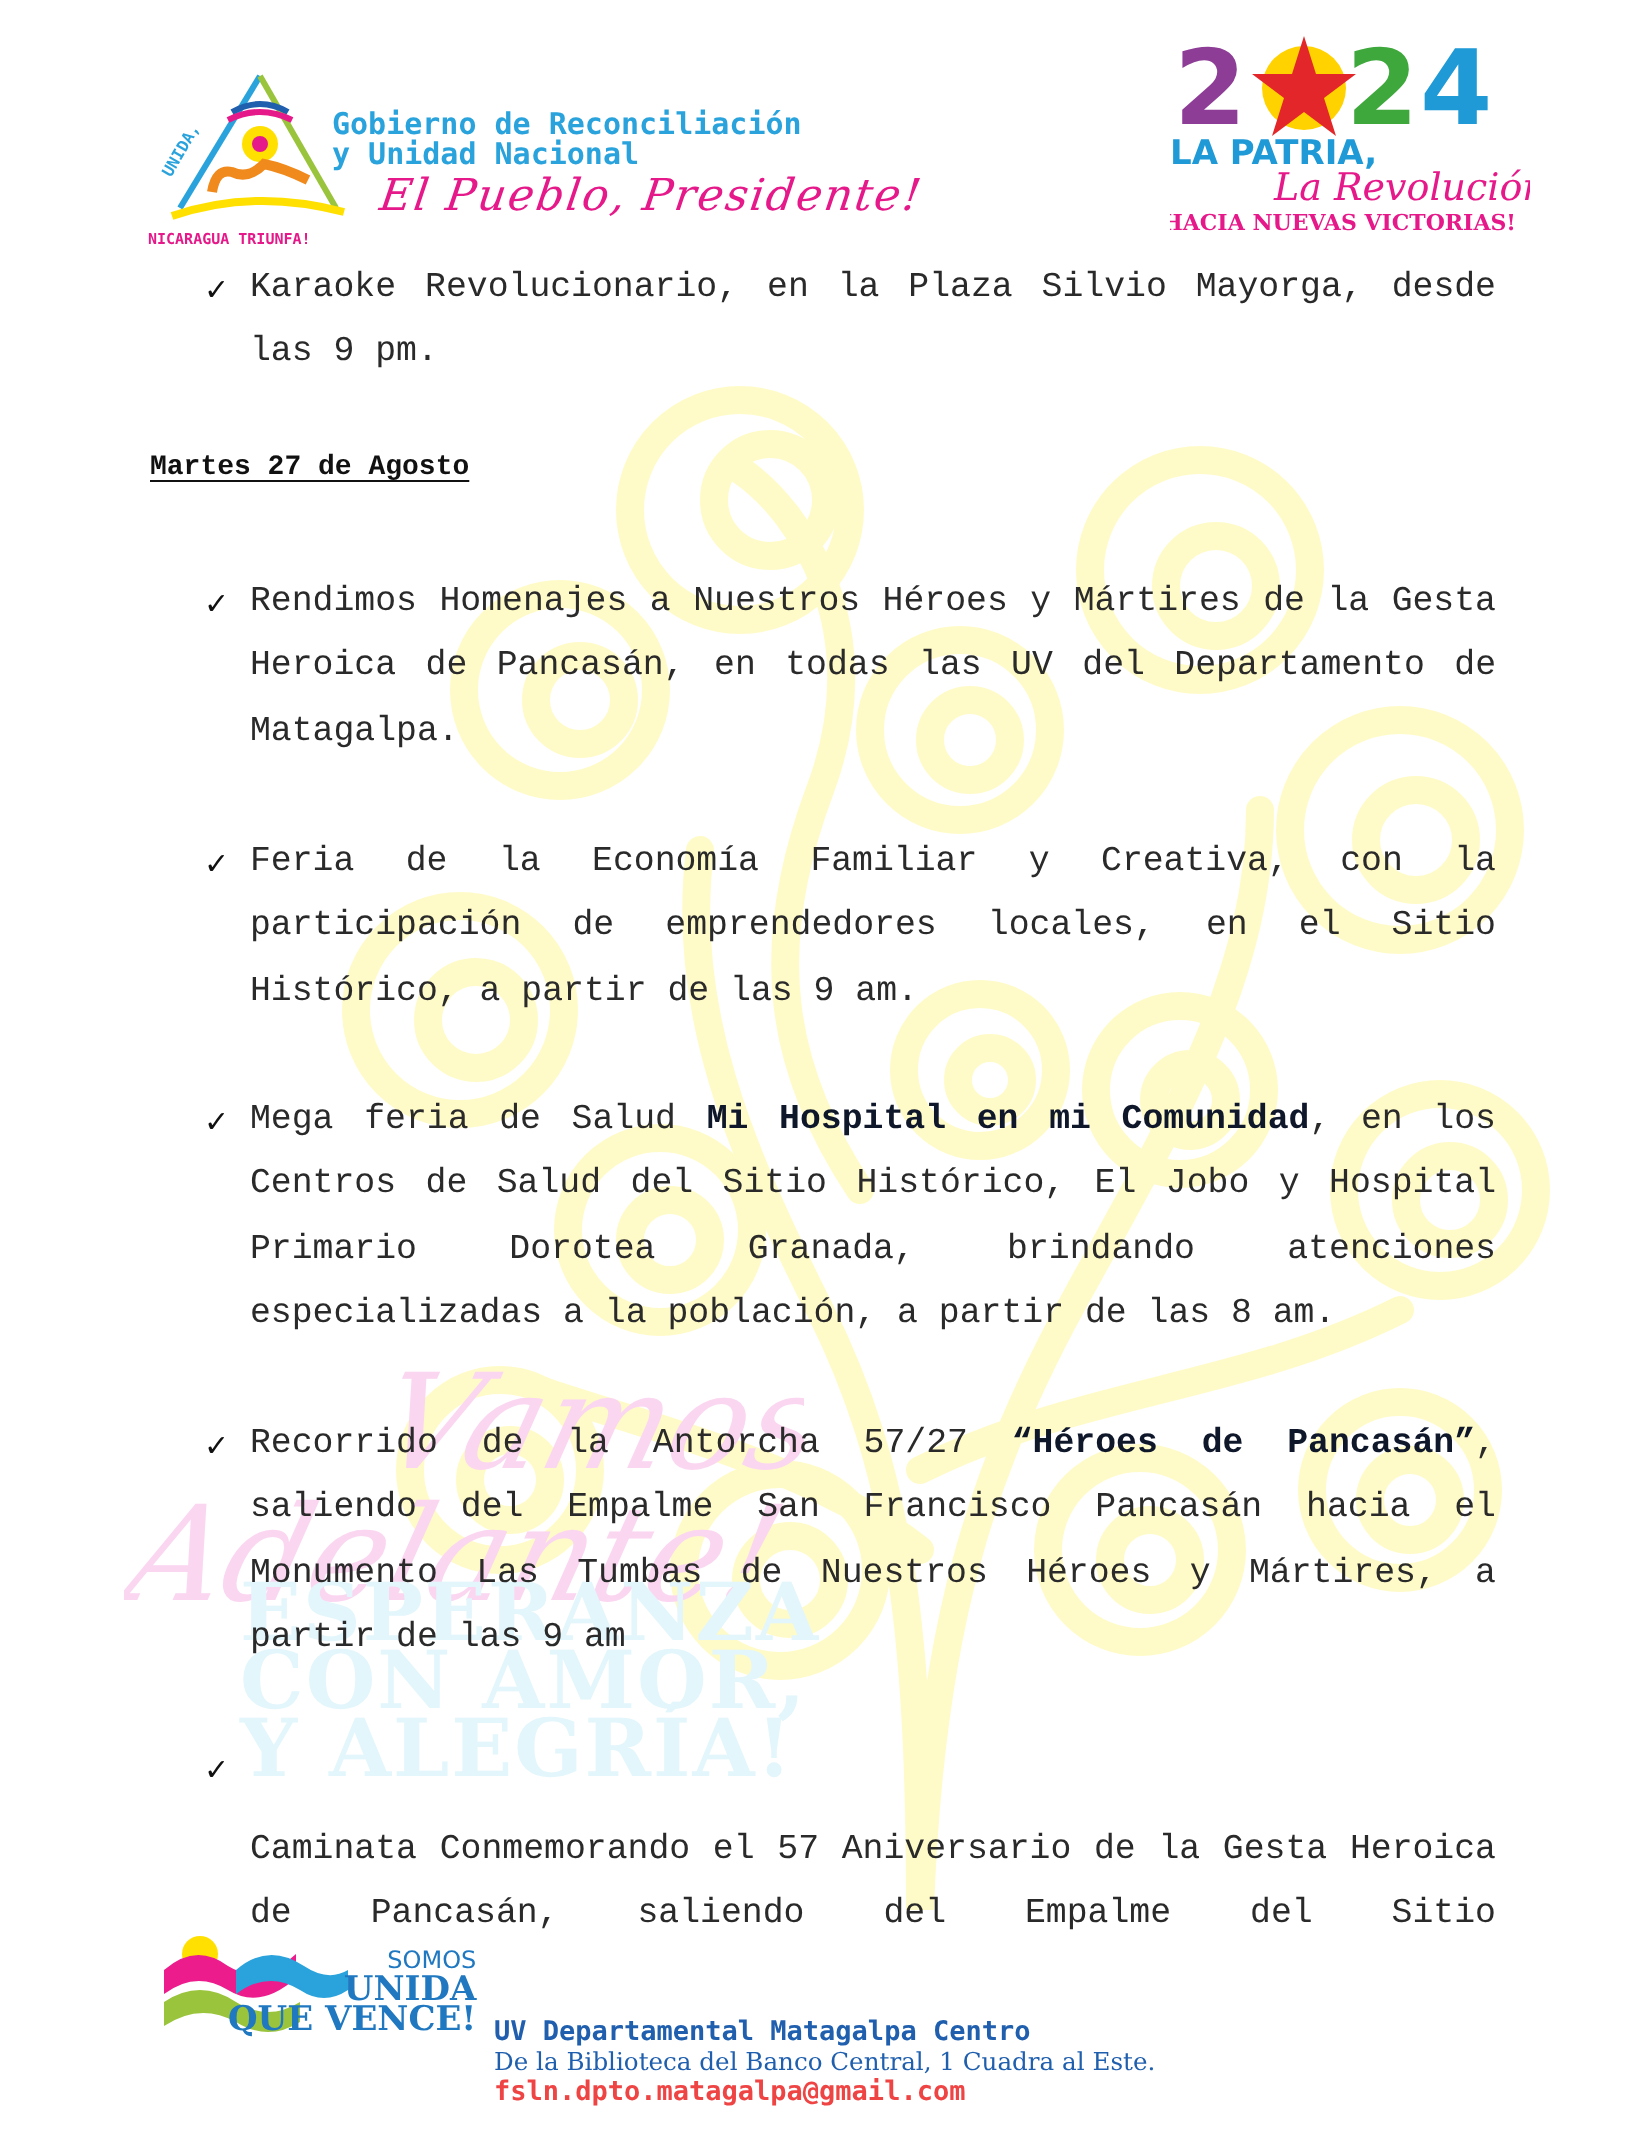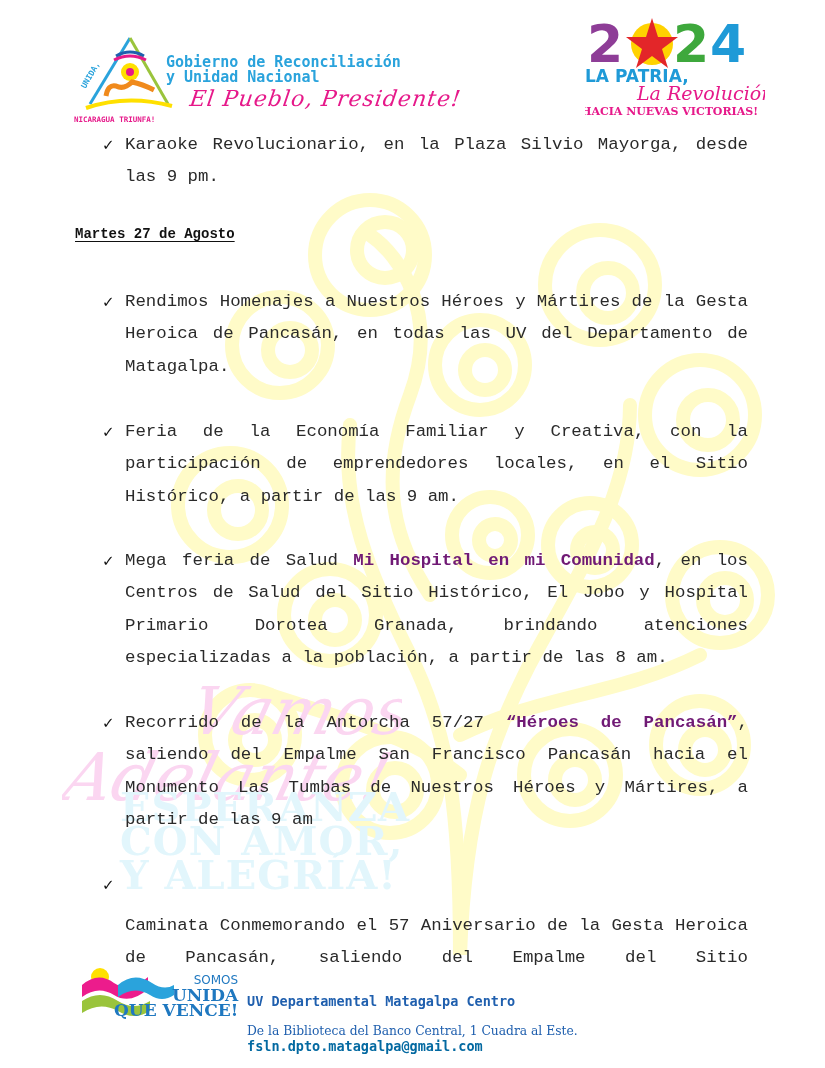--- a/index.html
+++ b/index.html
@@ -20,33 +20,33 @@
                font-weight: bold; color: #2aa3dc; font-size: 15px; line-height: 15px; }
   .gov-slogan { position: absolute; left: 190px; top: 86px; font-family: "DejaVu Serif", serif;
                 font-style: italic; color: #e6198a; font-size: 22px; letter-spacing: 1px; transform: skewX(-8deg); }
   .logo2024 { position: absolute; left: 585px; top: 12px; width: 180px; height: 112px; }
 
   
   .content { position: absolute; left: 0; top: 0; width: 825px; z-index: 1; }
   .item { position: absolute; left: 102px; width: 646px; font-size: 17.4px; line-height: 32.3px; }
   .check { position: absolute; left: 0; top: 0; width: 22px; font-family: "DejaVu Sans", sans-serif; font-size: 15px; color: #111; }
   .item-text { display: block; margin-left: 23px; text-align: justify; text-align-last: left; white-space: normal; }
-  .item-text b { font-weight: bold; color: #701a75; }
+  .item-text b { font-weight: bold; color: #0f172a; }
   .day-heading { position: absolute; left: 75px; top: 226px; font-size: 14px; font-weight: bold;
                  text-decoration: underline; color: #111; text-underline-offset: 3px; }
 
   
   .footer { position: absolute; left: 0; top: 955px; width: 665px; height: 110px; z-index: 2; }
   .somos-logo { position: absolute; left: 78px; top: 8px; width: 150px; height: 60px; }
   .somos-text { position: absolute; left: 138px; top: 18px; font-family: "DejaVu Serif", serif; font-weight: bold; color: #1f78c0; line-height: 15px; text-align: right; }
   .motto { position: absolute; left: 258px; top: 10px; font-family: "DejaVu Serif", serif;
            font-weight: bold; color: #e6198a; font-size: 21px; letter-spacing: 0.3px; }
-  .uv-name { position: absolute; left: 247px; top: 38px; font-family: "DejaVu Sans Mono", monospace; font-weight: bold; color: #1f5fae; font-size: 13.5px; }
+  .uv-name { position: absolute; left: 247px; top: 53px; font-family: "DejaVu Sans Mono", monospace; font-weight: bold; color: #1f5fae; font-size: 13.5px; }
   .uv-addr { position: absolute; left: 247px; top: 69px; font-family: "DejaVu Serif", serif; color: #1f5fae; font-size: 12.3px; }
-  .uv-mail { position: absolute; left: 247px; top: 83px; font-family: "DejaVu Sans Mono", monospace; font-weight: bold; color: #0369a1; font-size: 13.5px; }
+  .uv-mail { position: absolute; left: 247px; top: 83px; font-family: "DejaVu Sans Mono", monospace; font-weight: bold; color: #ef4444; font-size: 13.5px; }
 </style>
 </head>
 <body>
 
 <svg class="wm-tree" viewBox="0 0 620 780" fill="none" stroke="#fffbc8" stroke-width="14" stroke-linecap="round">
   <path d="M300 780 C300 640 290 560 250 480 C210 400 180 330 190 250"></path>
   <path d="M300 780 C305 640 330 560 380 470 C430 380 470 310 470 230"></path>
   <path d="M300 600 C250 560 170 540 110 520"></path>
   <path d="M300 560 C380 520 460 520 540 480"></path>
   <path d="M270 420 C230 360 220 300 250 220 C280 140 240 80 210 60"></path>

